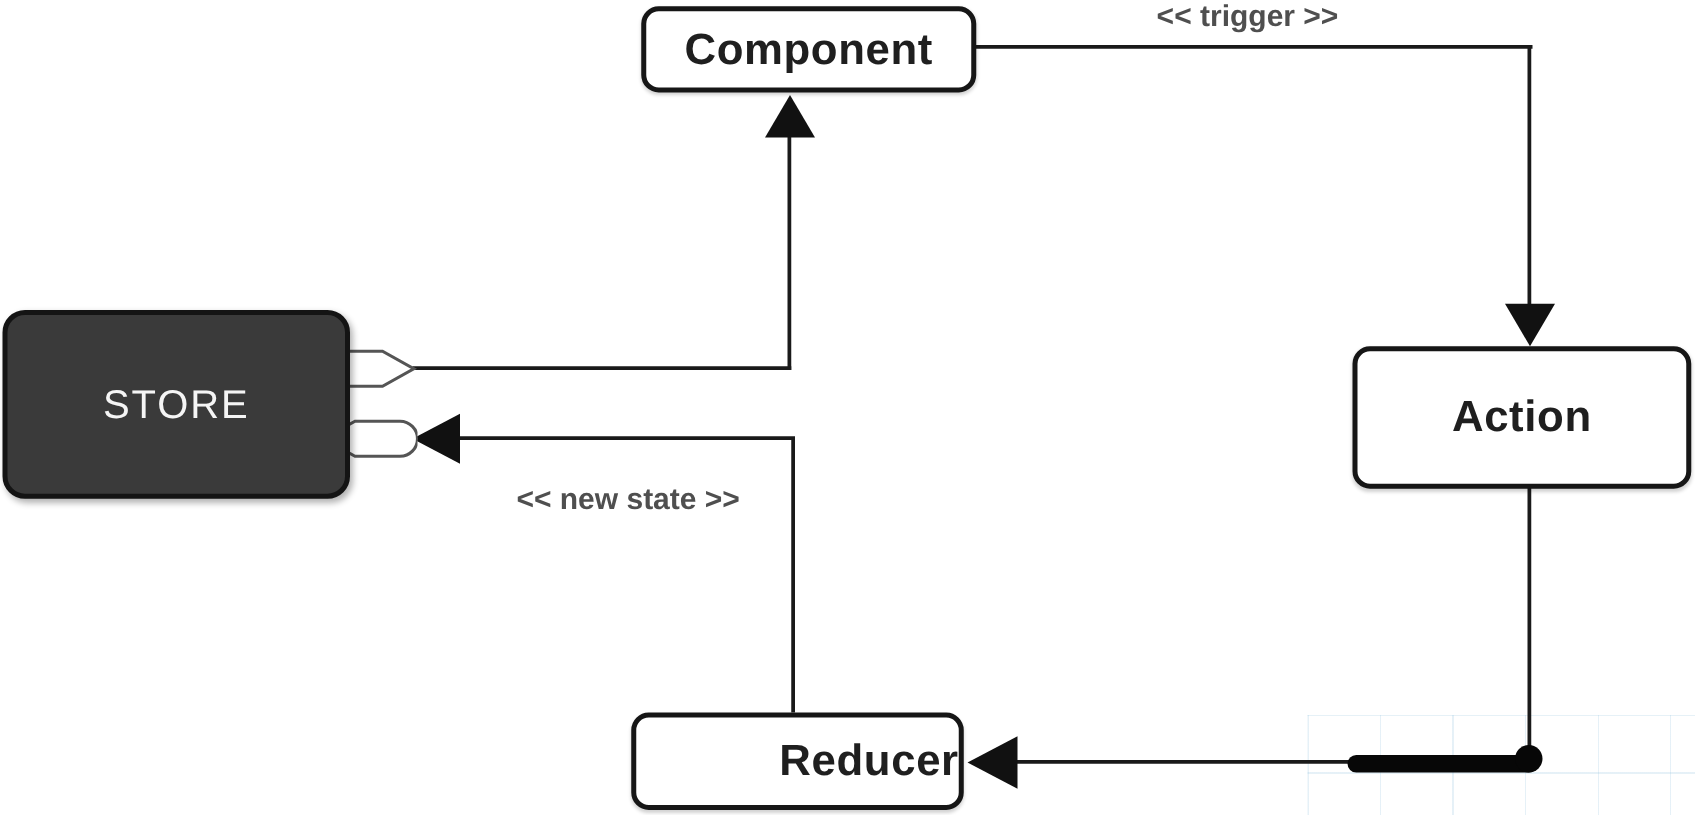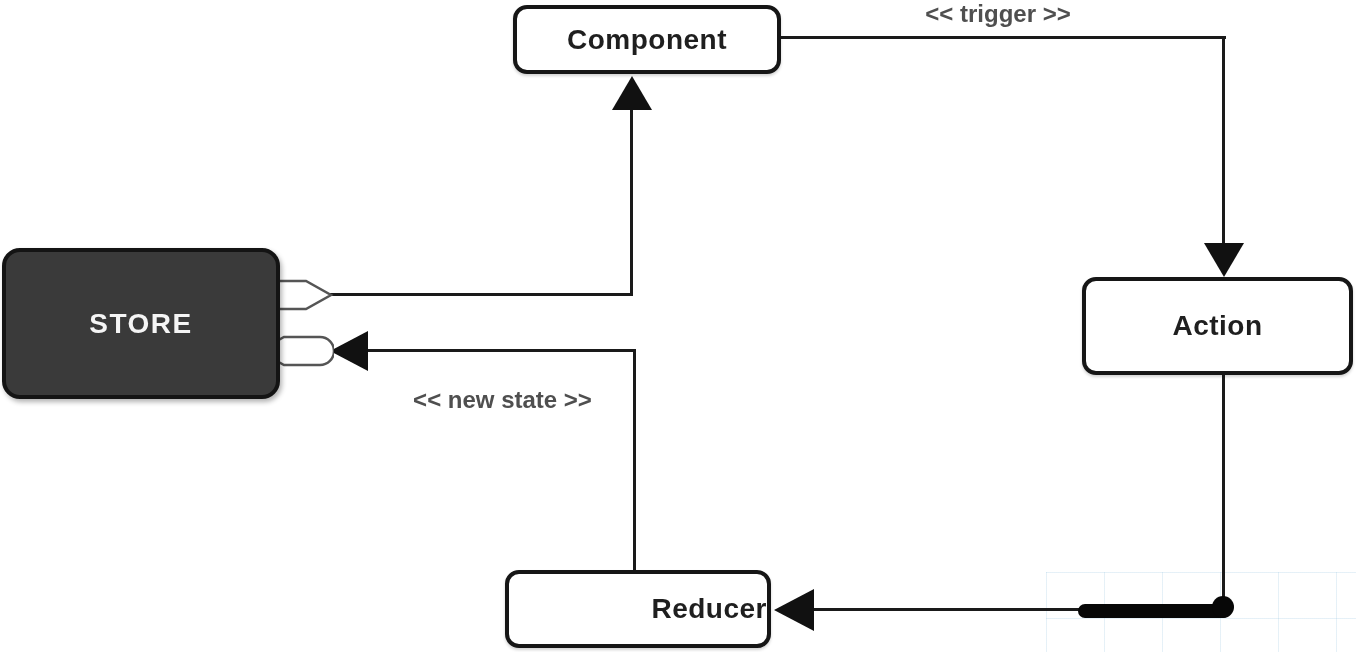--- a/index.html
+++ b/index.html
@@ -21,39 +21,39 @@
     box-sizing: border-box;
     background: #ffffff;
     border: 4px solid #161616;
     border-radius: 14px;
     display: flex;
     align-items: center;
     justify-content: center;
     box-shadow: 0 2px 3px rgba(0,0,0,0.18);
   }
   .node-label {
-    font-size: 28px;
+    font-size: 35px;
     font-weight: bold;
     color: #1f1f1f;
     letter-spacing: 0.5px;
   }
   .node-store {
     position: absolute;
     box-sizing: border-box;
     background: #3a3a3a;
     border: 4px solid #141414;
     border-radius: 18px;
     display: flex;
     align-items: center;
     justify-content: center;
     box-shadow: 2px 3px 5px rgba(0,0,0,0.30);
   }
   .store-label {
-    font-size: 28px;
-    font-weight: bold;
+    font-size: 32px;
+    font-weight: normal;
     color: #f5f5f5;
     letter-spacing: 1.5px;
   }
   
   .line {
     position: absolute;
     background: #1a1a1a;
   }
   .edge-label {
     position: absolute;
@@ -155,21 +155,21 @@
     <path d="M14 3 H50 L75 17 L50 31 H14 A14 14 0 0 1 14 3 Z" fill="#ffffff" stroke="#555555" stroke-width="2.5"></path>
   </svg>
   <svg class="connector-svg" style="left:256px; top:334px;" width="78" height="34" viewBox="0 0 78 34">
     <path d="M64 3 H28 L3 17 L28 31 H64 A14 14 0 0 0 64 3 Z" fill="#ffffff" stroke="#555555" stroke-width="2.5"></path>
   </svg>
 
   <div class="node" style="left:513px; top:5px; width:268px; height:69px;">
     <span class="node-label">Component</span>
   </div>
 
-  <div class="node" style="left:1082px; top:277px; width:271px; height:98px;">
+  <div class="node" style="left:1082px; top:277px; width:271px; height:114px;">
     <span class="node-label">Action</span>
   </div>
 
   <div class="node" style="left:505px; top:570px; width:266px; height:78px;justify-content:flex-end;">
     <span class="node-label">Reducer</span>
   </div>
 
   <div class="node-store" style="left:2px; top:248px; width:278px; height:151px;">
     <span class="store-label">STORE</span>
   </div>

